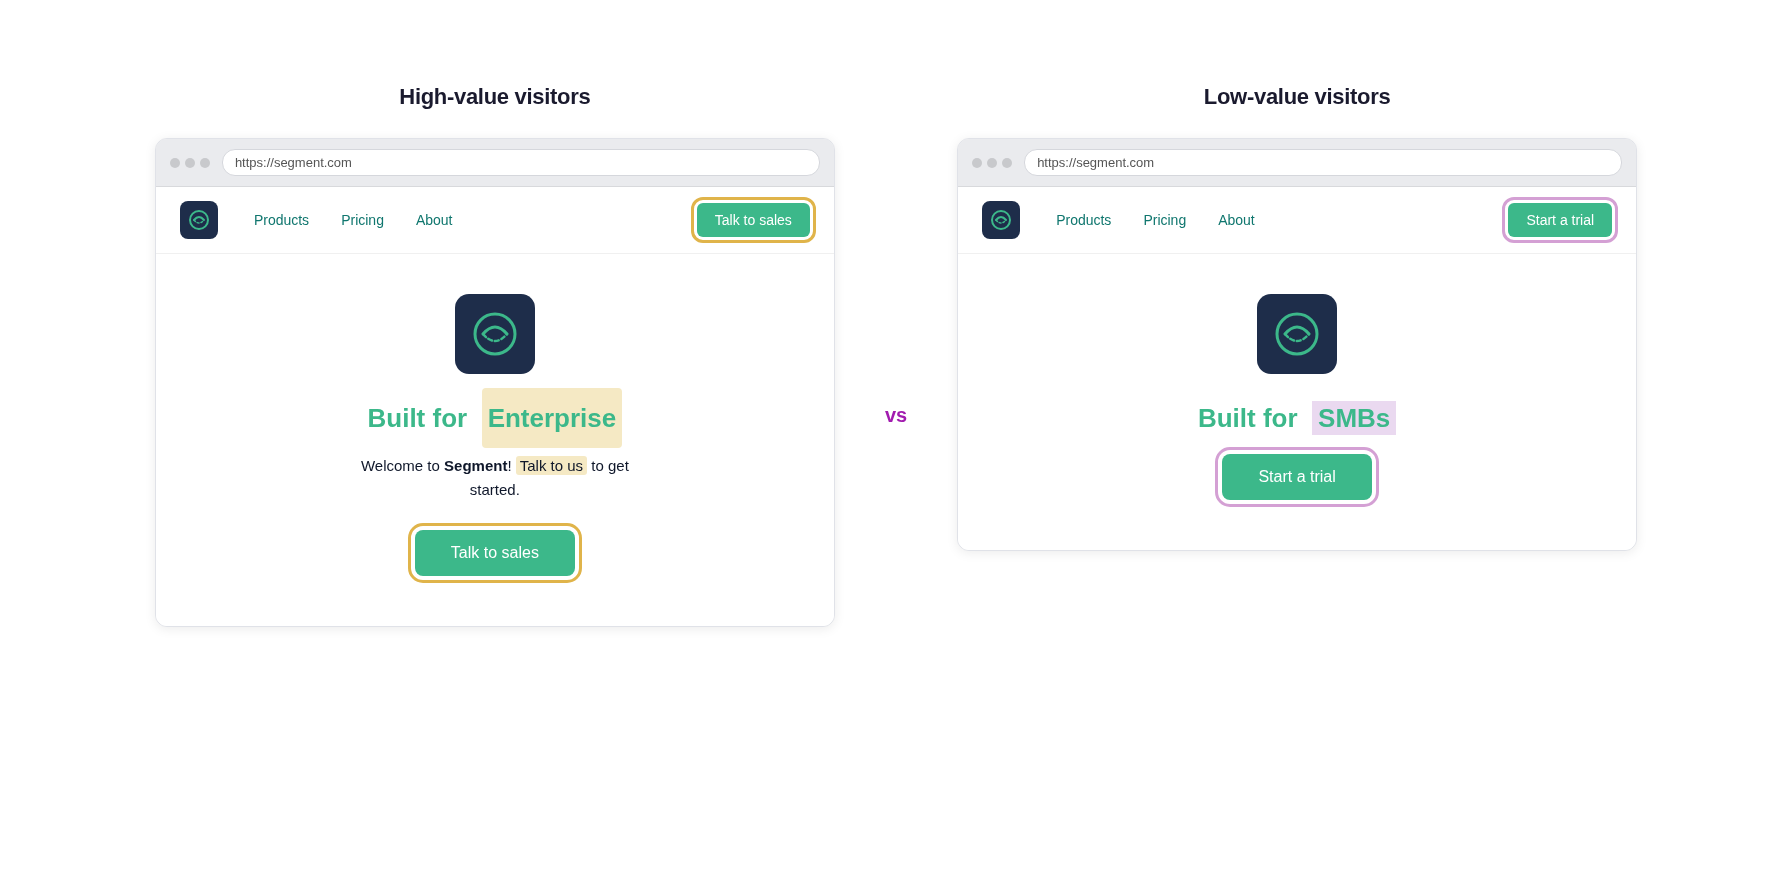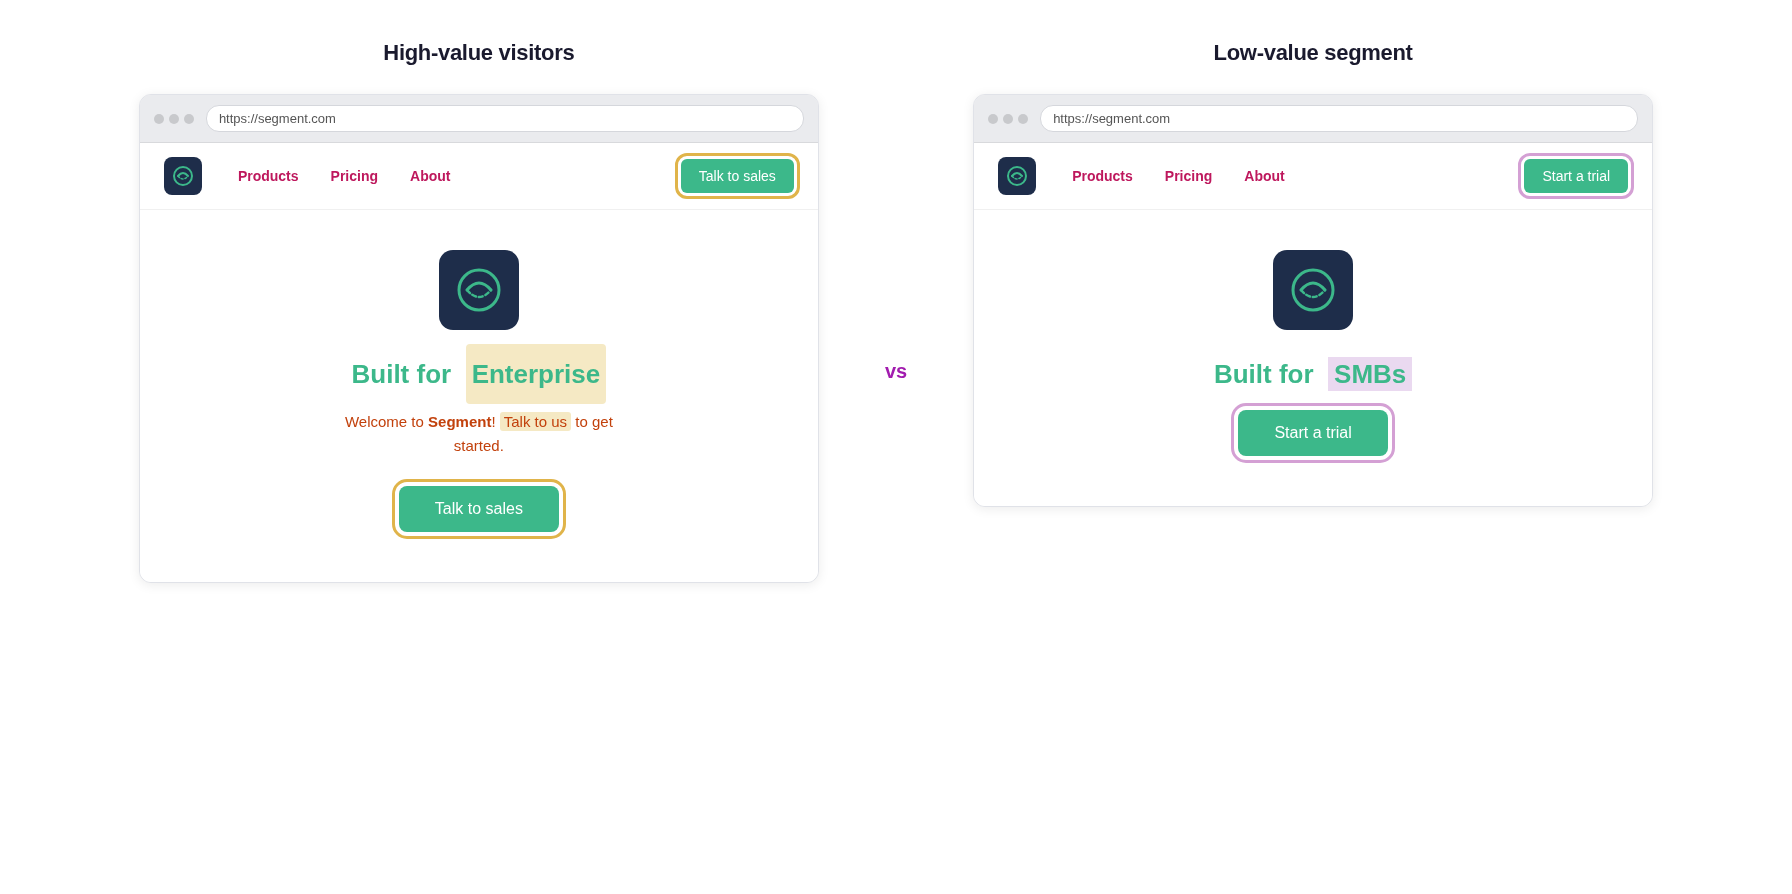--- a/index.html
+++ b/index.html
@@ -8,24 +8,25 @@
       font-family: -apple-system, BlinkMacSystemFont, 'Segoe UI', Helvetica, Arial, sans-serif;
       display: flex;
       flex-direction: column;
       align-items: center;
       min-height: 894px;
       padding: 40px 20px;
     }
     .comparison-container {
       display: flex;
       align-items: flex-start;
-      gap: 16px;
+      gap: 0;
       width: 100%;
       max-width: 1700px;
       justify-content: center;
+      margin-top: 44px;
     }
     .side {
       display: flex;
       flex-direction: column;
       align-items: center;
       flex: 1;
       max-width: 720px;
     }
     .side-title {
       font-size: 22px;
@@ -108,22 +109,22 @@
       height: 24px;
     }
     .nav-links {
       display: flex;
       gap: 32px;
       flex: 1;
       margin-left: 16px;
     }
     .nav-link {
       font-size: 14px;
-      color: #be185d;
-      font-weight: 700;
+      color: #0f766e;
+      font-weight: 400;
     }
     .nav-cta-green {
       background: #3cb88a;
       color: #fff;
       border: none;
       border-radius: 6px;
       padding: 9px 18px;
       font-size: 14px;
       font-weight: 500;
       cursor: pointer;
@@ -173,21 +174,21 @@
       border-radius: 4px;
       padding: 15px 6px;
     }
     .headline-highlight-purple {
       background: #ead9f0;
       border-radius: 0;
       padding: 2px 6px;
     }
     .site-subtext {
       font-size: 15px;
-      color: #c2410c;
+      color: #0f172a;
       line-height: 1.6;
       margin-bottom: 28px;
       max-width: 320px;
     }
     .subtext-highlight-yellow {
       background: #f5e9c4;
       border-radius: 3px;
       padding: 1px 4px;
     }
     .subtext-highlight-purple {
@@ -273,21 +274,21 @@
         </div>
       </div>
     </div>
   </div>
 
   <div class="vs-divider">
     <span>vs</span>
   </div>
 
   <div class="side">
-    <h2 class="side-title">Low-value segment</h2>
+    <h2 class="side-title">Low-value visitors</h2>
     <div class="browser">
       <div class="browser-chrome">
         <div class="browser-dots">
           <div class="dot"></div>
           <div class="dot"></div>
           <div class="dot"></div>
         </div>
         <div class="browser-url">https://segment.com</div>
       </div>
       <div class="browser-content">

